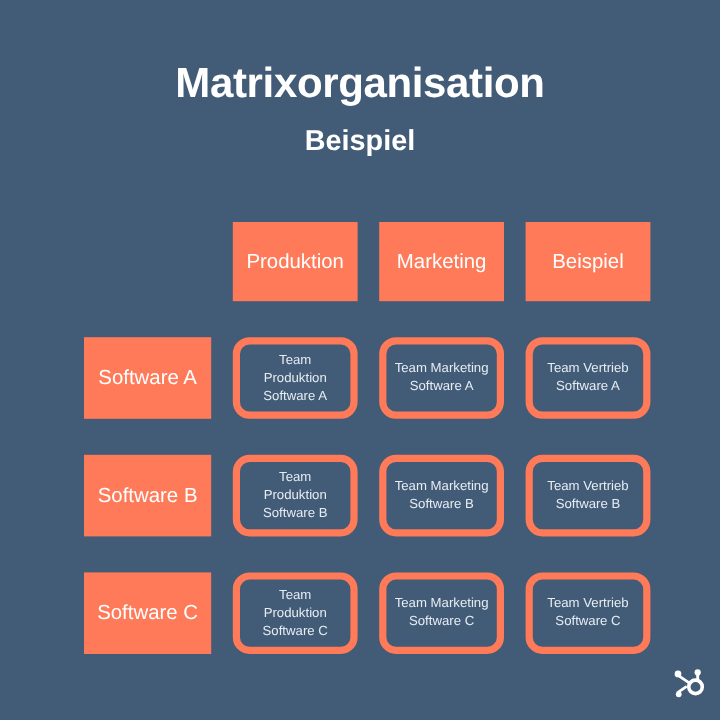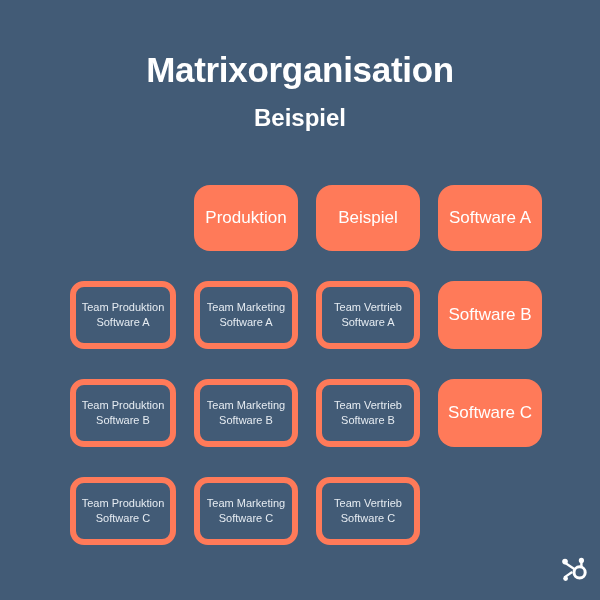--- a/index.html
+++ b/index.html
@@ -66,21 +66,21 @@
     box-sizing: border-box;
   }
 
   .corner-spacer {
     background: transparent;
   }
 
   
   .box-solid {
     background: #FF7A59;
-    border-radius: 16px;
+    border-radius: 0;
     color: #FFFFFF;
     font-size: 17px;
     line-height: 22px;
     padding: 0 6px;
   }
   .box-solid.row-label {
     font-size: 17px;
   }
 
   
@@ -114,20 +114,21 @@
 
 <div id="canvas">
 
   <div class="title">Matrixorganisation</div>
   <div class="subtitle">Beispiel</div>
 
   <div class="matrix">
 
     <div class="cell corner-spacer"></div>
     <div class="cell box-solid">Produktion</div>
+    <div class="cell box-solid">Marketing</div>
     <div class="cell box-solid">Beispiel</div>
 
     <div class="cell box-solid row-label">Software A</div>
     <div class="cell box-outline">
       <span>
         <span class="line">Team Produktion</span>
         <span class="line">Software A</span>
       </span>
     </div>
     <div class="cell box-outline">

